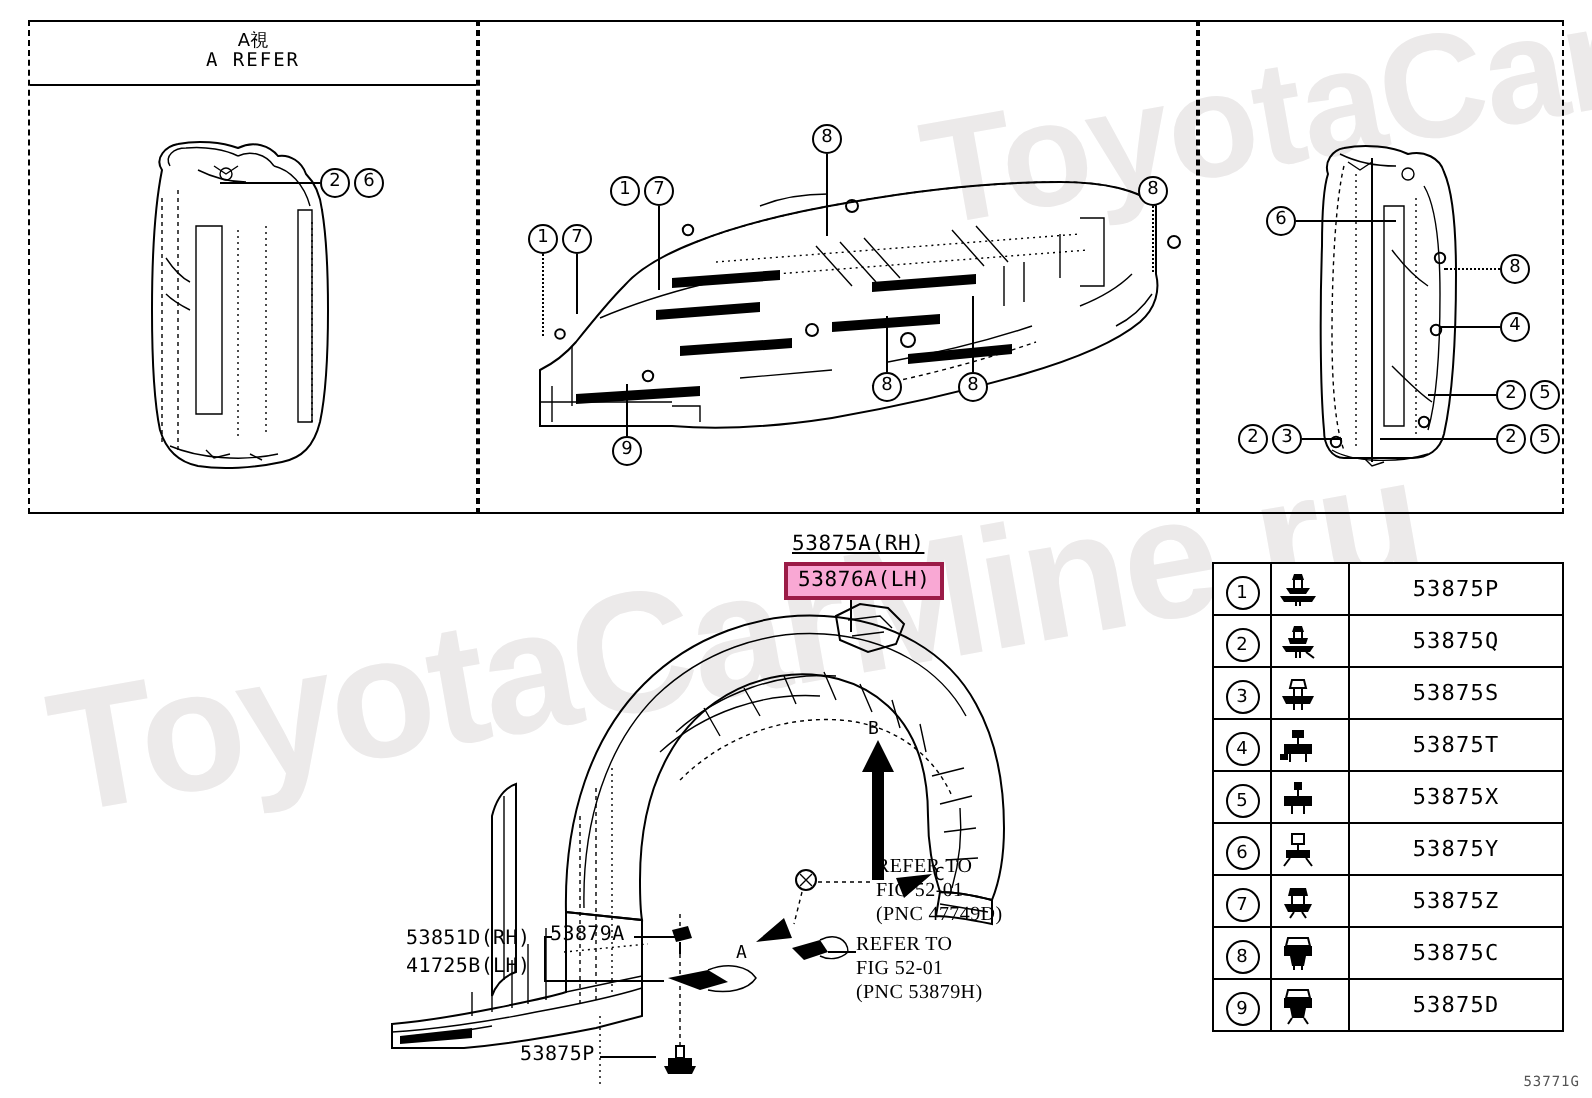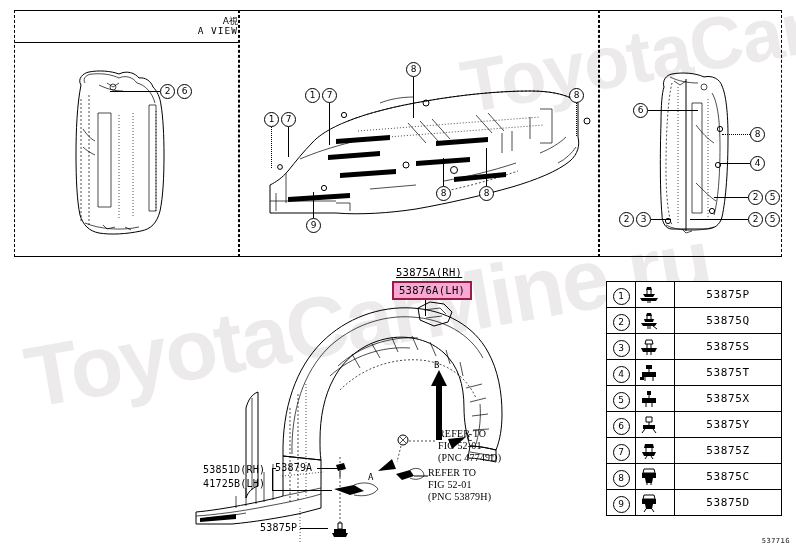--- a/index.html
+++ b/index.html
@@ -24,21 +24,21 @@
   
   .panels{position:absolute;left:14px;top:10px;width:768px;height:247px;z-index:3;}
   .panel{position:absolute;top:0;height:247px;box-sizing:border-box;
          border-left:1px dashed #000;border-right:1px dashed #000;
          border-top:1px solid #000;border-bottom:1px solid #000;background:transparent;}
   .p-a{left:0;width:225px;}
   .p-b{left:225px;width:360px;}
   .p-c{left:585px;width:183px;}
   .panel-hdr{position:absolute;left:0;top:0;width:100%;height:32px;
              border-bottom:1px solid #000;box-sizing:border-box;
-             display:flex;flex-direction:column;align-items:flex-end;justify-content:center;
+             display:flex;flex-direction:column;align-items:center;justify-content:center;
              line-height:1.05;}
   .hdr-jp{font-size:9px;font-family:"DejaVu Sans",sans-serif;}
   .hdr-en{font-size:9.5px;letter-spacing:1px;}
   .panel-body{position:absolute;left:0;top:32px;width:100%;height:214px;}
 
   
   .cir{
     position:absolute;width:15px;height:15px;border:1.3px solid #000;border-radius:50%;
     box-sizing:border-box;display:flex;align-items:center;justify-content:center;
     font-size:9px;line-height:1;background:#fff;font-family:"DejaVu Sans",sans-serif;
@@ -67,21 +67,21 @@
        border-collapse:collapse;background:#fff;}
   .tbl td{border:1px solid #000;height:25px;padding:0;text-align:center;vertical-align:middle;}
   .c-num{width:28px;}
   .c-ico{width:38px;}
   .c-pn{width:auto;font-size:11px;letter-spacing:0.6px;}
   .numcir{display:inline-flex;width:15px;height:15px;border:1.2px solid #000;border-radius:50%;
           align-items:center;justify-content:center;font-size:9px;
           font-family:"DejaVu Sans",sans-serif;}
 
   .figcode{position:absolute;right:6px;bottom:4px;font-size:7px;color:#555;
-           letter-spacing:0.5px;z-index:4;font-weight:bold;}
+           letter-spacing:0.5px;z-index:4;}
 
   svg{display:block;overflow:visible;}
   .ln{fill:none;stroke:#000;stroke-width:1;}
   .ln-t{fill:none;stroke:#000;stroke-width:0.7;}
   .ln-d{fill:none;stroke:#000;stroke-width:0.7;stroke-dasharray:2 2;}
   .ln-dd{fill:none;stroke:#000;stroke-width:0.7;stroke-dasharray:1 2;}
   .fl{fill:#000;stroke:none;}
 </style>
 </head>
 <body>
@@ -89,21 +89,21 @@
 <div class="stage">
 
   <div class="wm wm-main">ToyotaCarMine.ru</div>
   <div class="wm wm-top">ToyotaCarMine.ru</div>
 
   <div class="panels">
 
     <div class="panel p-a">
       <div class="panel-hdr">
         <span class="hdr-jp">A視</span>
-        <span class="hdr-en">A VIEW</span>
+        <span class="hdr-en">A REFER</span>
       </div>
       <div class="panel-body">
         <svg width="224" height="214" viewBox="0 0 224 214">
           <path class="ln" d="M66 42 C62 36 68 30 74 29 C84 27 96 28 104 31 C112 27 120 30 124 35
                               C130 34 136 38 138 44 C142 48 145 54 146 62
                               C148 74 149 92 149 112 C149 134 148 154 145 168
                               C142 180 136 186 126 188 C112 191 96 192 84 190
                               C74 188 68 182 65 172 C62 158 61 136 61 112
                               C61 88 62 62 66 42 Z"></path>
           <path class="ln-t" d="M70 40 C67 35 72 31 78 31 C88 30 98 32 104 35"></path>

